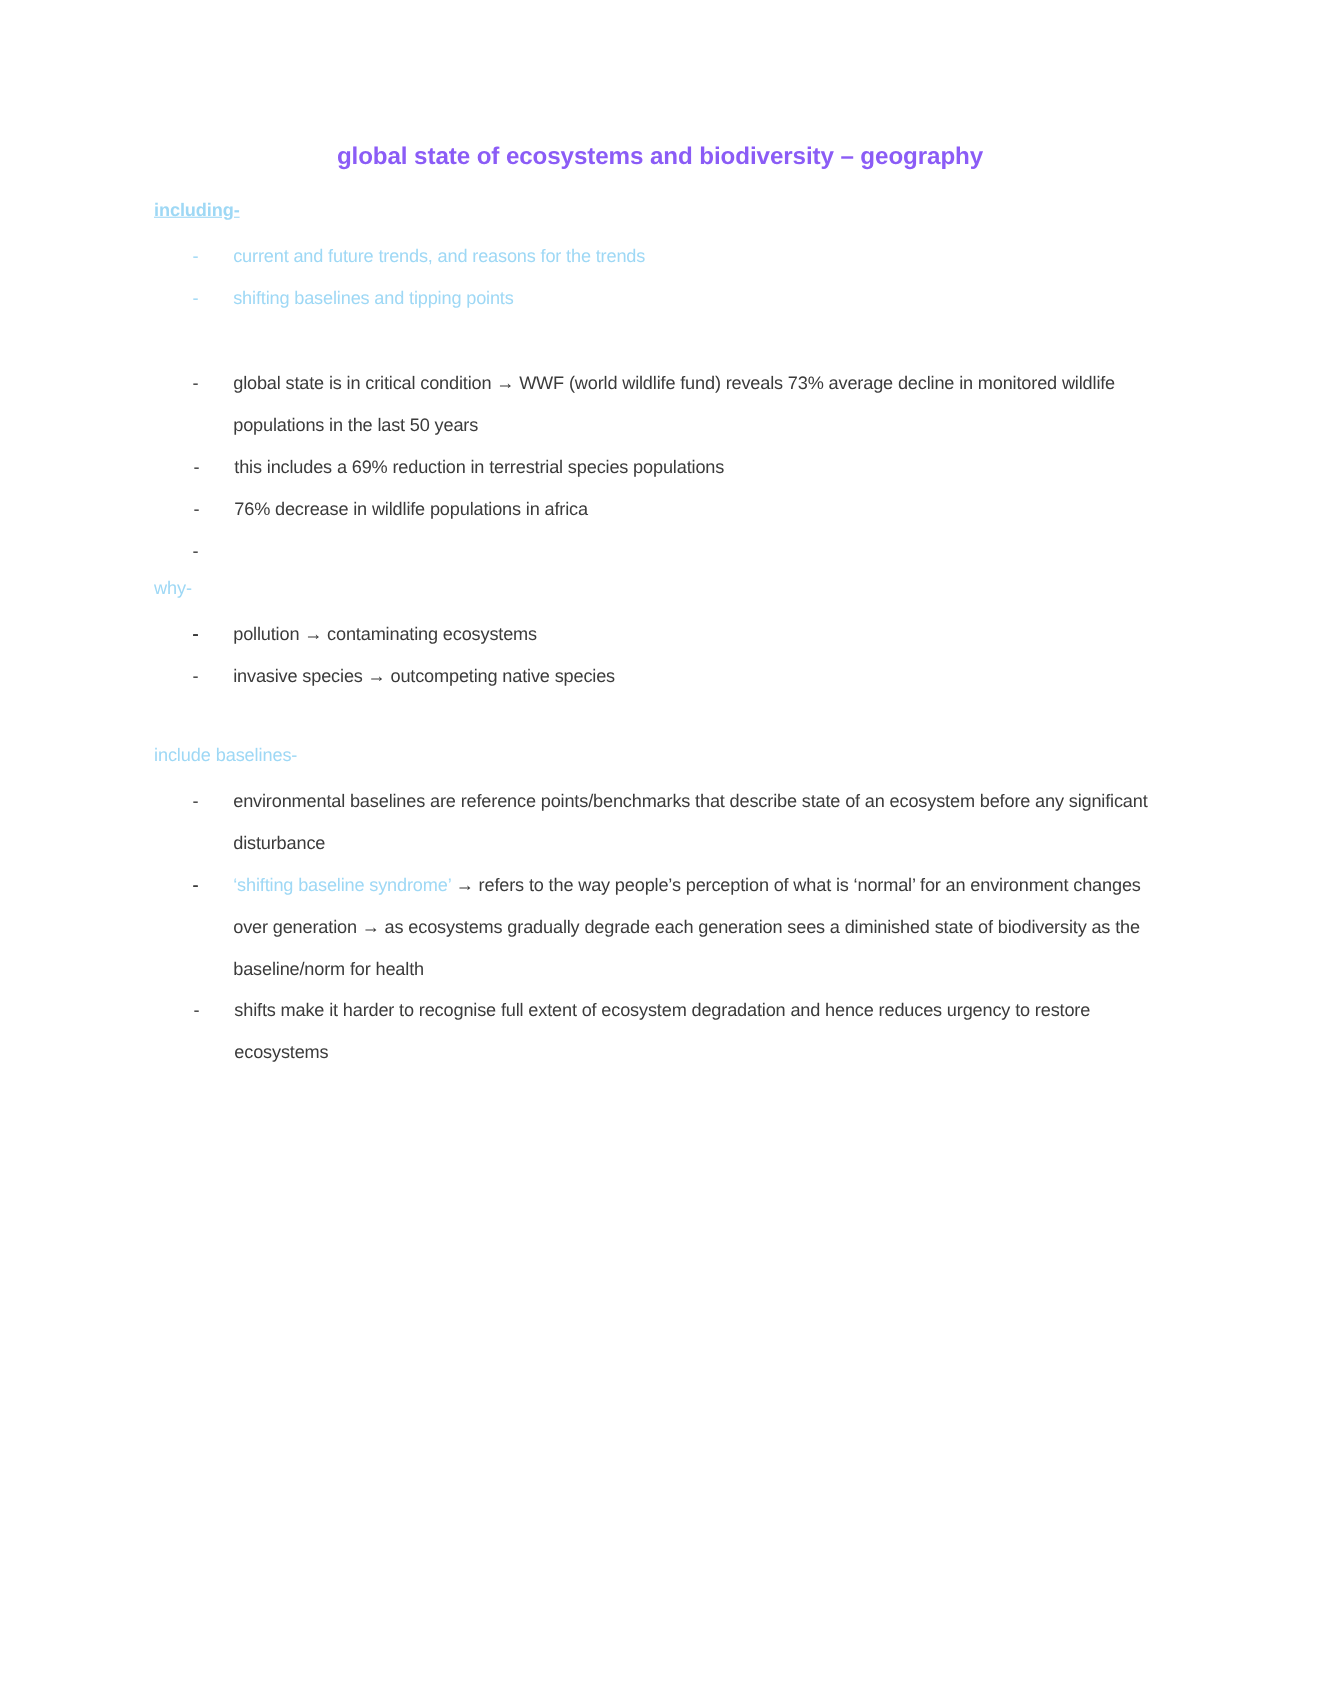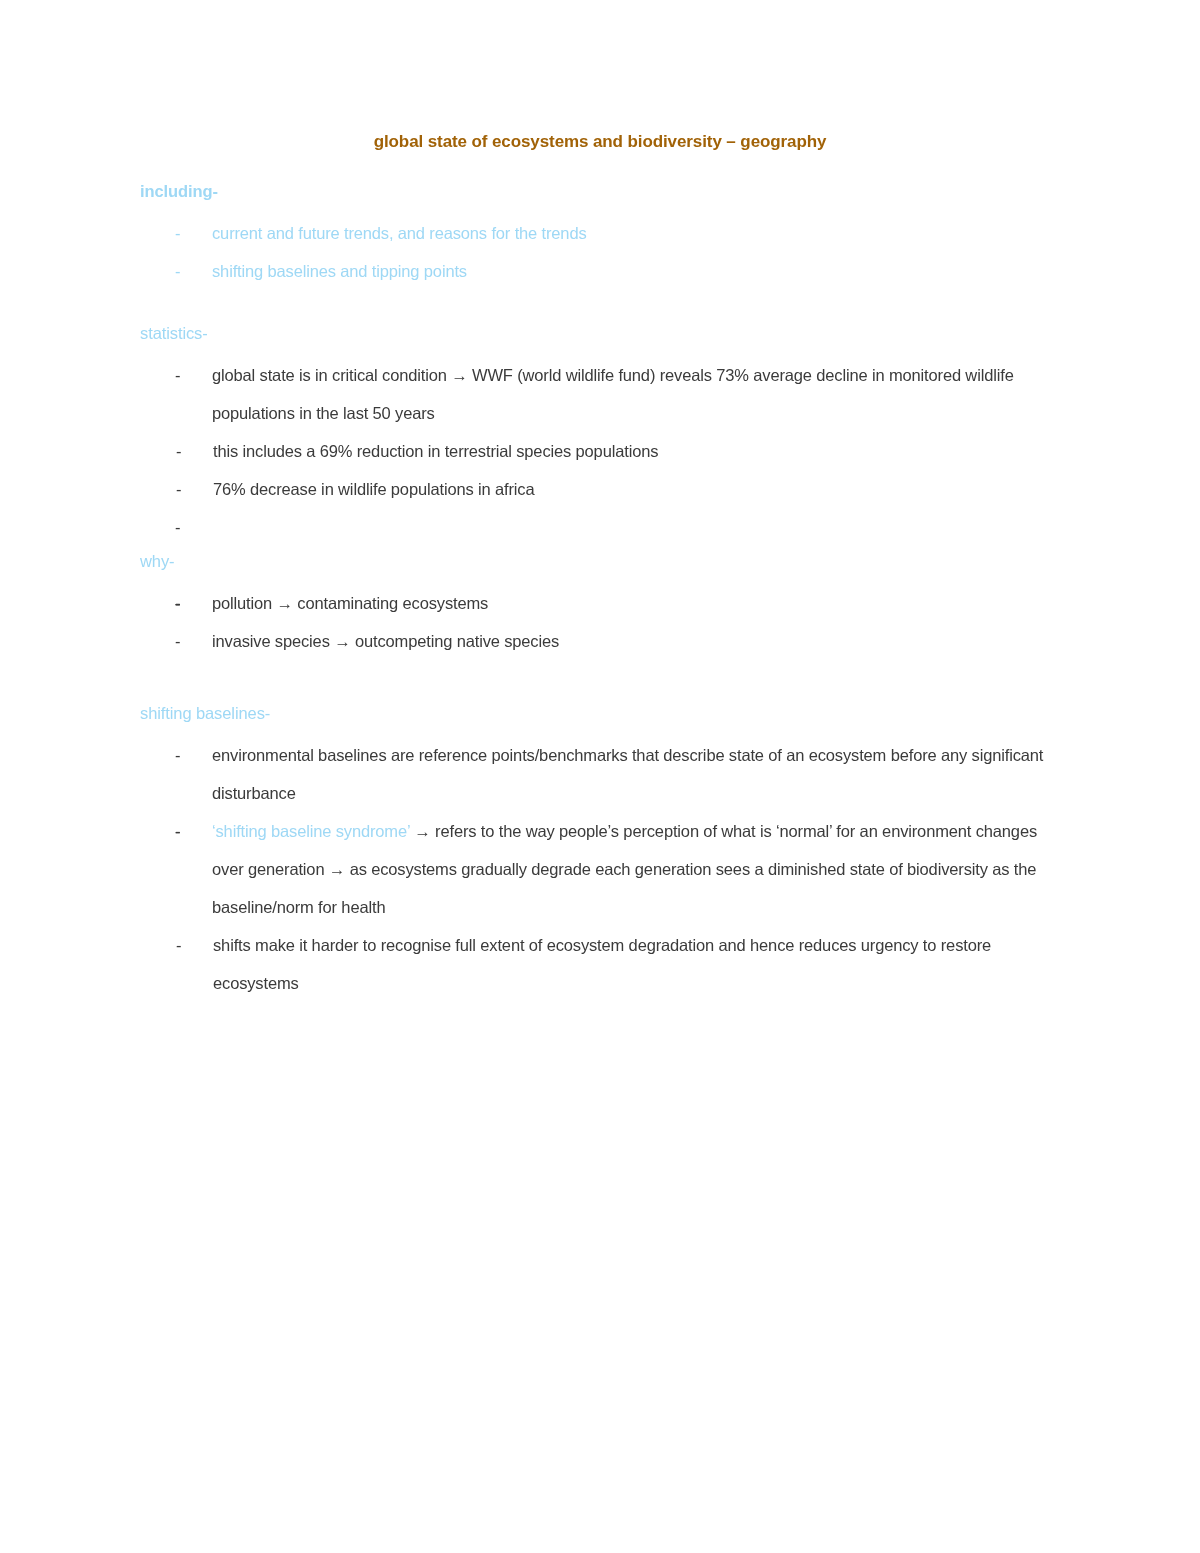--- a/index.html
+++ b/index.html
@@ -25,38 +25,38 @@
   }
   .content {
     position: absolute;
     left: 140px;
     top: 128px;
     width: 920px;
   }
 
   
   .doc-title {
-    color: #a16207;
+    color: #8b5cf6;
     font-weight: bold;
-    font-size: 17px;
+    font-size: 22px;
     letter-spacing: -0.1px;
     text-align: center;
     padding-left: 70px;
     padding-right: 70px;
     line-height: 28px;
     margin: 0 0 22px 0;
   }
   .section-heading {
     font-size: 16.5px;
     line-height: 26px;
     margin: 0;
     color: #9ed8f5;
     letter-spacing: -0.1px;
   }
-  .section-heading.bold { font-weight: bold; }
+  .section-heading.bold { font-weight: bold; text-decoration: underline; }
 
   
   ul.lvl1 {
     list-style: none;
     margin: 10px 0 0 0;
     padding: 0;
   }
   ul.lvl2 {
     list-style: none;
     margin: 0;
@@ -101,21 +101,20 @@
         <span>current and future trends, and reasons for the trends</span>
       </li>
       <li class="item blue">
         <span class="dash">-</span>
         <span>shifting baselines and tipping points</span>
       </li>
     </ul>
 
     <div class="spacer-md"></div>
 
-    <div class="section-heading">statistics-</div>
     <ul class="lvl1">
       <li class="item">
         <span class="dash">-</span>
         <span>global state is in critical condition → WWF (world wildlife fund) reveals 73% average decline in monitored wildlife populations in the last 50 years</span>
       </li>
       <ul class="lvl2">
         <li class="item">
           <span class="dash">-</span>
           <span>this includes a 69% reduction in terrestrial species populations</span>
         </li>
@@ -147,21 +146,21 @@
         <span>pollution → contaminating ecosystems</span>
       </li>
       <li class="item">
         <span class="dash">-</span>
         <span>invasive species → outcompeting native species</span>
       </li>
     </ul>
 
     <div class="spacer-lg"></div>
 
-    <div class="section-heading">shifting baselines-</div>
+    <div class="section-heading">include baselines-</div>
     <ul class="lvl1">
       <li class="item">
         <span class="dash">-</span>
         <span>environmental baselines are reference points/benchmarks that describe state of an ecosystem before any significant disturbance</span>
       </li>
       <li class="item">
         <span class="dash">-</span>
       </li>
       <li class="item">
         <span class="dash">-</span><span class="hl">‘shifting baseline syndrome’</span><span> → refers to the way people’s perception of what is ‘normal’ for an environment changes over generation → as ecosystems gradually degrade each generation sees a diminished state of biodiversity as the baseline/norm for health</span>

